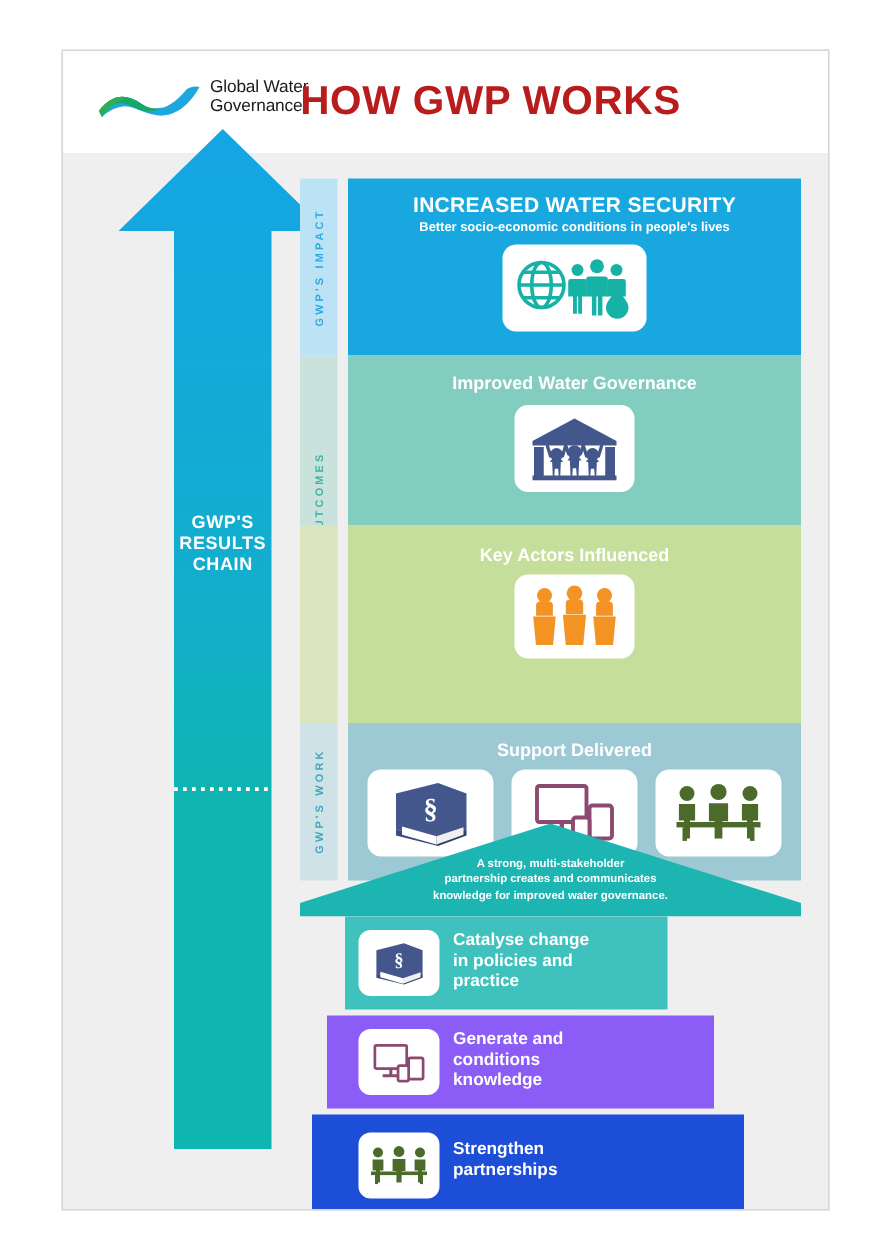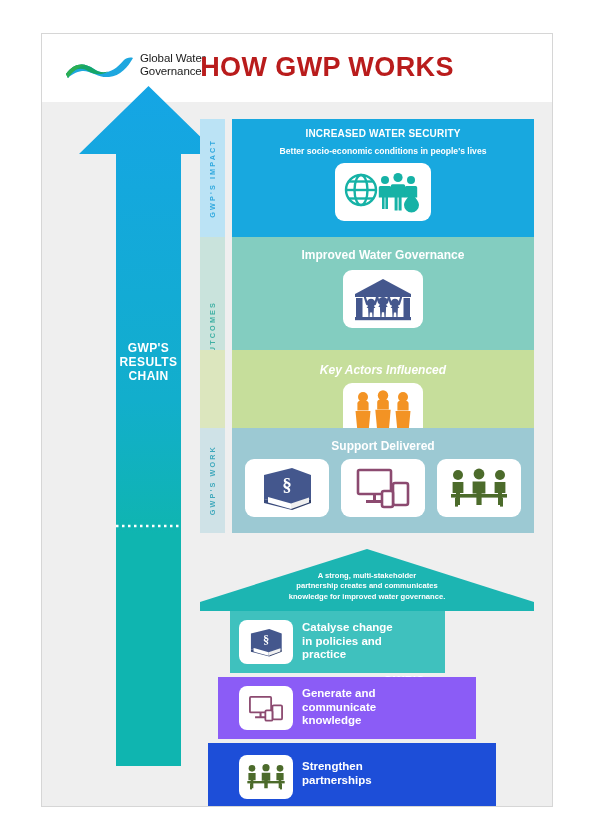--- a/index.html
+++ b/index.html
@@ -120,21 +120,21 @@
     </div>
   </div>
 
   <div class="col">
 
     <div class="band" id="band-impact" style="height:118px;">
       <div class="side-strip" id="strip-impact" style="background: rgb(187, 227, 245);">
         <span style="color: rgb(46, 168, 222);">GWP'S IMPACT</span>
       </div>
       <div class="band-body" id="body-impact" style="background: rgb(24, 168, 223);">
-        <div class="band-title" style="top:9px;font-size:10px;letter-spacing:0.2px;">INCREASED WATER SECURITY</div>
+        <div class="band-title" style="top:9px;font-size:14px;letter-spacing:0.2px;">INCREASED WATER SECURITY</div>
         <div class="band-title" style="top:27px;font-size:8.6px;font-weight:600;">Better socio-economic conditions in people's lives</div>
         <div class="icons-row" style="top:44px;">
           <div class="icon-card" style="width:96px;height:58px;">
             <svg width="78" height="42" viewBox="0 0 78 42">
               <g fill="none" stroke="#16B2A6" stroke-width="2.4">
                 <circle cx="17" cy="19" r="15"></circle>
                 <ellipse cx="17" cy="19" rx="6.5" ry="15"></ellipse>
                 <line x1="2" y1="19" x2="32" y2="19"></line>
                 <line x1="4.5" y1="10.5" x2="29.5" y2="10.5"></line>
                 <line x1="4.5" y1="27.5" x2="29.5" y2="27.5"></line>
@@ -183,21 +183,21 @@
                   <path d="M35,25.5 L37,19.5"></path>
                 <path d="M39,27 L37,20.5"></path>
                   <path d="M47,27 L49,20.5"></path>
               </g>
             </svg>
           </div>
         </div>
       </div>
     </div>
 
-    <div class="band" id="band-actors" style="height:78px;font-style:italic;">
+    <div class="band" id="band-actors" style="height:132px;">
         <div class="side-strip" style="background: rgb(220, 230, 190);"></div>
       <div class="band-body" id="body-actors" style="background: rgb(198, 222, 155);">
         <div class="band-title" style="top:13px;font-size:12px;">Key Actors Influenced</div>
         <div class="icons-row" style="top:33px;">
           <div class="icon-card" style="width:80px;height:56px;">
             <svg width="62" height="42" viewBox="0 0 62 42">
               <g fill="#F39324">
                 <circle cx="11" cy="7" r="5"></circle>
                 <path d="M5.4,13.5 C5.4,11.5 7,11 8,11 h6 c1,0 2.6,0.5 2.6,2.5 v7 h-11.2 z"></path>
                 <path d="M3.5,21 h15 l-1.8,19 h-11.4 z"></path>
@@ -295,21 +295,21 @@
           <g fill="none" stroke="#8C4A70" stroke-width="2.8">
             <rect x="3" y="4" width="33" height="24" rx="1.5"></rect>
             <path d="M19.5,28 L19.5,35 M11,35.5 L28,35.5" stroke-width="3.2"></path>
             <rect x="38" y="17" width="15" height="22" rx="2"></rect>
             <rect x="27" y="25" width="11" height="16" rx="2" fill="#ffffff"></rect>
           </g>
         </svg>
       </div>
       <div class="bar-text" style="left:84px;top:10px;">
         <div>Generate and</div>
-        <div>communicate</div>
+        <div>conditions</div>
         <div>knowledge</div>
       </div>
     </div>
 
     <div class="bar" id="bar-2" style="left: 8px; top: 194px; width: 288px; height: 68px; background: #1d4ed8;">
       <div class="bar-icon" style="left:31px;top:12px;">
         <svg width="40" height="28" viewBox="0 0 60 42">
           <g fill="#4C6B2B">
             <circle cx="9" cy="8" r="5"></circle>
             <path d="M3.6,15 h10.8 v11 h-3.4 v12 h-4 v-12 h-3.4 z"></path>

